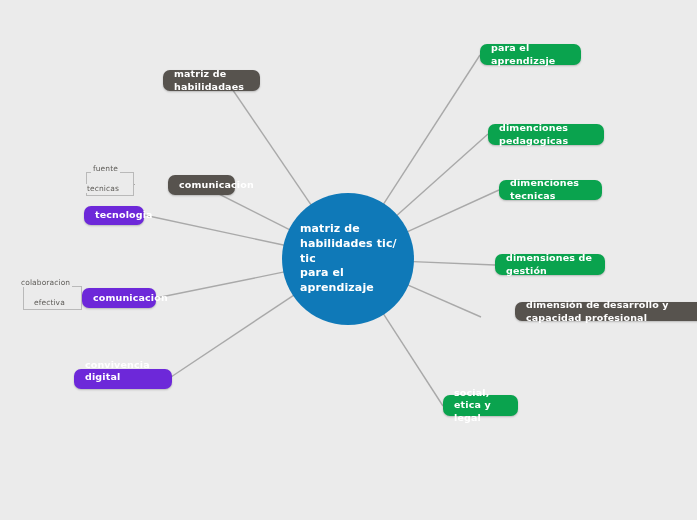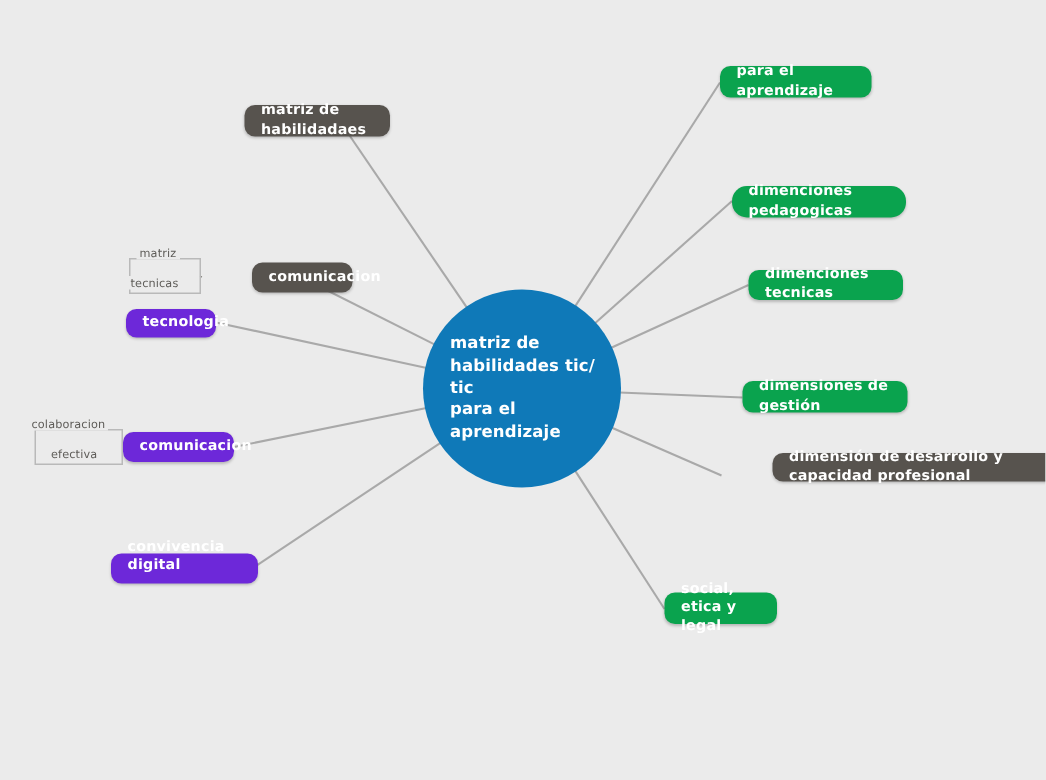--- a/index.html
+++ b/index.html
@@ -123,38 +123,38 @@
       </div>
       <div class="node orange" style="left: 82px; top: 288px; width: 74px; height: 20px;">
         <span class="node-label">comunicacion</span>
       </div>
       <div class="node orange" style="left: 74px; top: 369px; width: 98px; height: 20px; align-items: flex-end;">
         <span class="node-label">convivencia digital</span>
       </div>
       <div class="node green" style="left: 480px; top: 44px; width: 101px; height: 21px;">
         <span class="node-label">para el aprendizaje</span>
       </div>
-      <div class="node green" style="left: 488px; top: 124px; width: 116px; height: 21px; border-radius: 10px;">
+      <div class="node green" style="left: 488px; top: 124px; width: 116px; height: 21px;">
         <span class="node-label">dimenciones pedagogicas</span>
       </div>
       <div class="node green" style="left: 499px; top: 180px; width: 103px; height: 20px;">
         <span class="node-label">dimenciones tecnicas</span>
       </div>
       <div class="node green" style="left: 495px; top: 254px; width: 110px; height: 21px;">
         <span class="node-label">dimensiones de gestión</span>
       </div>
       <div class="node dark" style="left: 481px; top: 302px; width: 193px; height: 19px;">
         <span class="node-label">dimensión de desarrollo y capacidad profesional</span>
       </div>
       <div class="node green" style="left: 443px; top: 395px; width: 75px; height: 21px;">
         <span class="node-label">social, etica y legal</span>
       </div>
     </div>
   <div id="subgroups-layer">
       <div class="bracket" style="left: 86px; top: 172px; width: 48px; height: 24px; border-color: rgb(185, 185, 185);"></div>
-      <div class="leaf" style="left: 91px; top: 164px; color: rgb(94, 92, 88);">matriz</div>
+      <div class="leaf" style="left: 91px; top: 164px; color: rgb(94, 92, 88);">fuente</div>
       <div class="leaf" style="left: 85px; top: 184px; color: rgb(94, 92, 88);">tecnicas</div>
       <div class="bracket" style="left: 23px; top: 286px; width: 59px; height: 24px; border-color: rgb(185, 185, 185);"></div>
       <div class="leaf" style="left: 19px; top: 278px; color: rgb(94, 92, 88);">colaboracion</div>
       <div class="leaf" style="left: 32px; top: 298px; color: rgb(94, 92, 88);">efectiva</div>
     </div>
 
 </div>
 
 </body></html>

